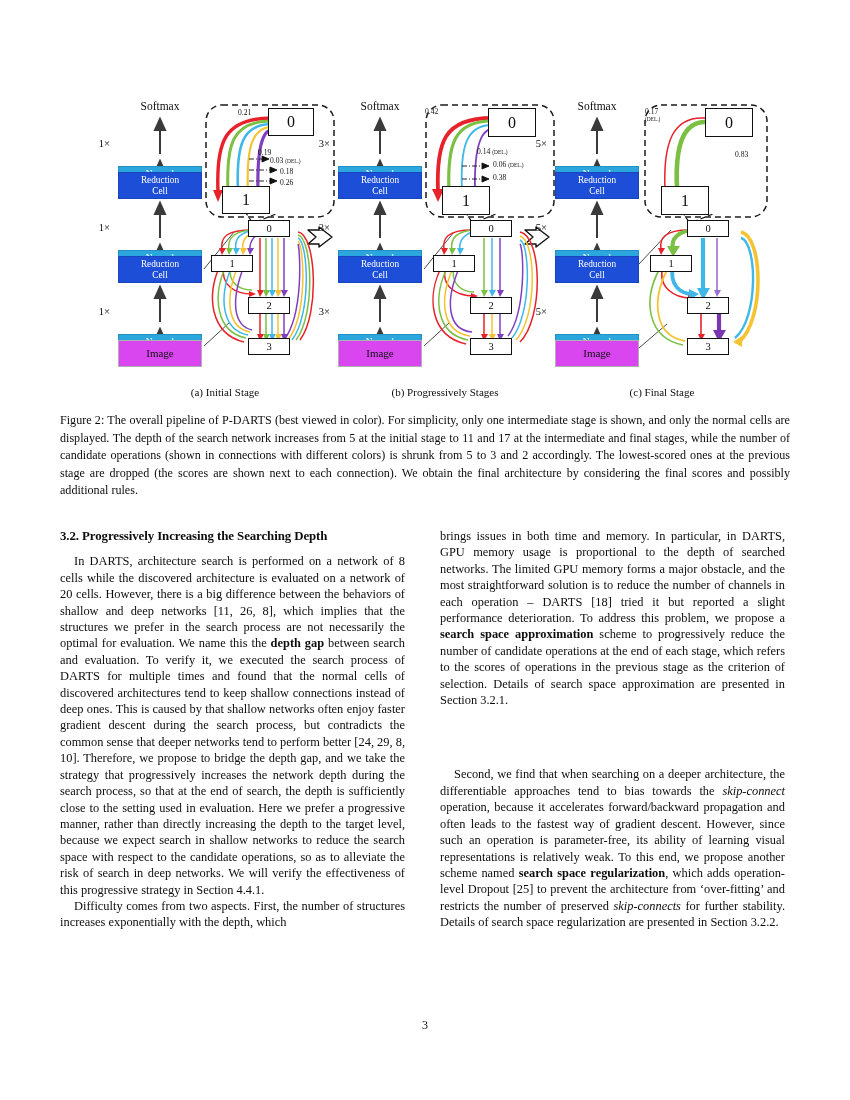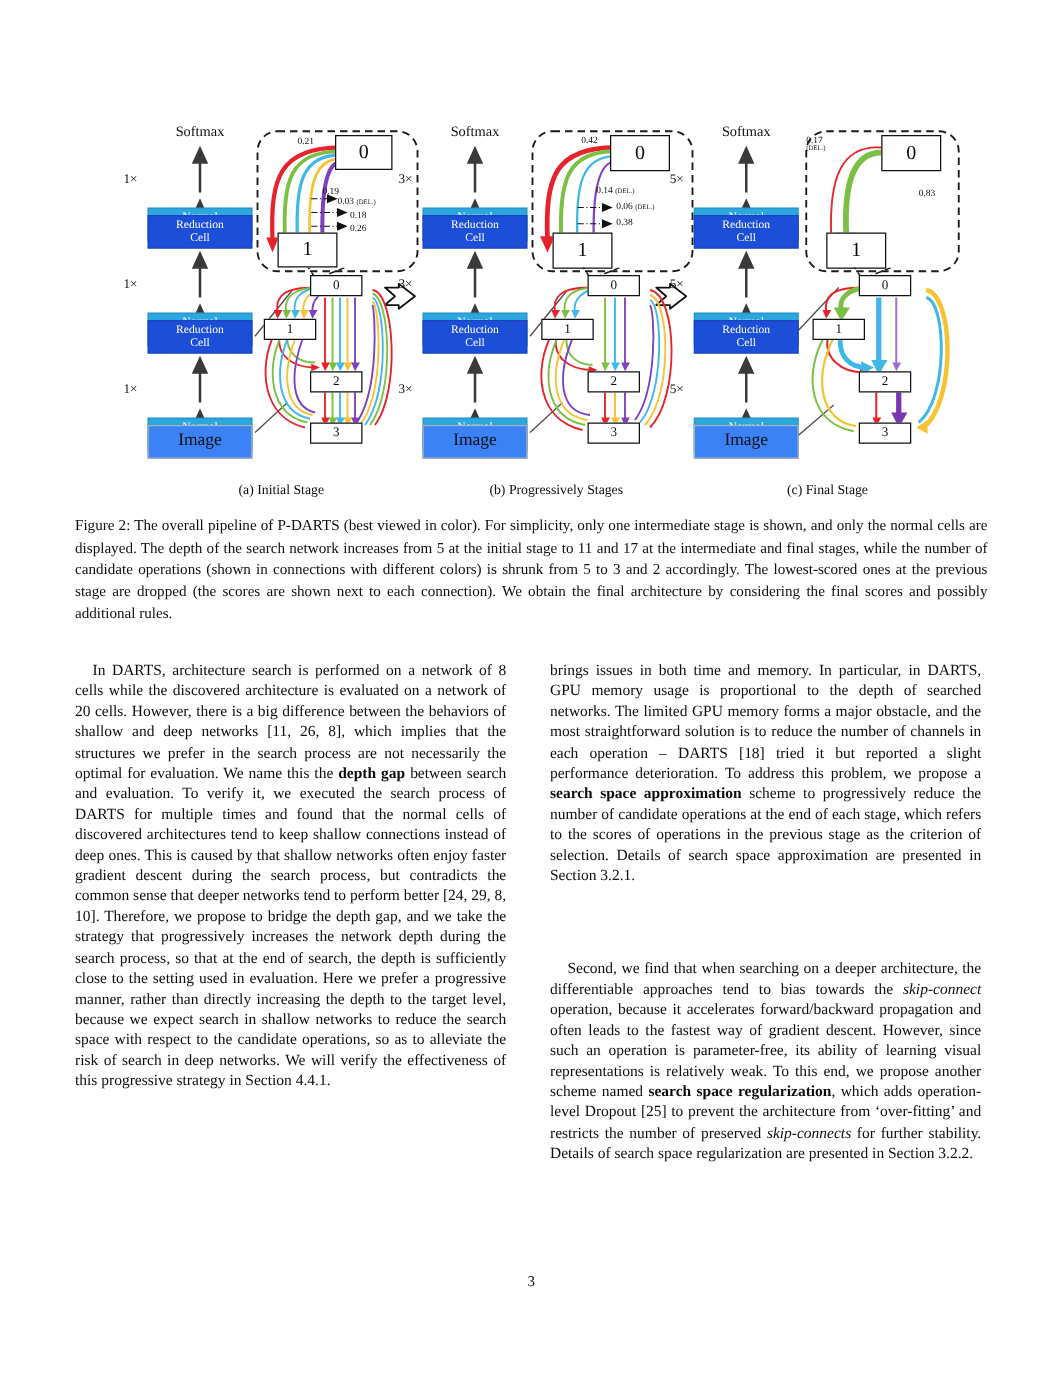--- a/index.html
+++ b/index.html
@@ -31,21 +31,21 @@
   .cellbox{
     position:absolute;left:8px;top:15px;width:84px;height:27px;
     display:flex;flex-direction:column;align-items:center;justify-content:center;
     color:#ffffff;font-size:9.3px;line-height:10.5px;
     font-family:"Liberation Serif",serif;
     border:1px solid rgba(0,0,0,.12);
     box-sizing:border-box;
   }
   .cellbox.normal{background:#2ba6df;margin-top:36px;}
   .cellbox.reduction{background:#1d4ed8;}
-  .cellbox.image{background:#3b82f6;color:#111;border:1px solid #aeb0b2;font-size:14px;}
+  .cellbox.image{background:#d946ef;color:#111;border:1px solid #aeb0b2;font-size:11px;}
   .nodebox{
     position:absolute;background:#fff;border:1.6px solid #111;
     display:flex;align-items:center;justify-content:center;
     font-family:"Liberation Serif",serif;
   }
   .scorelab{
     position:absolute;font-size:7.6px;font-family:"Liberation Serif",serif;
     color:#111;white-space:nowrap;
   }
   .scorelab .del{font-size:5.4px;}
@@ -355,21 +355,21 @@
           <path d="M40 77 L62 77" stroke-dasharray="5 2 1 2"></path>
             <polygon points="67,77 60,74 60,80"></polygon>
         </g>
       </svg>
       <div class="nodebox" style="left:158px;top:10px;width:46px;height:27px;font-size:16px;">
         <span>0</span>
         </div>
       <div class="nodebox" style="left:112px;top:88px;width:46px;height:27px;font-size:16px;">
         <span>1</span>
         </div>
-      <div class="scorelab" style="left:95px;top:9px;margin-left:40px;"><span>0.42</span></div>
+      <div class="scorelab" style="left:95px;top:9px;"><span>0.42</span></div>
       <div class="scorelab" style="left:147px;top:49px;"><span>0.14</span> <span class="del">(DEL.)</span></div>
       <div class="scorelab" style="left:163px;top:62px;"><span>0.06</span> <span class="del">(DEL.)</span></div>
       <div class="scorelab" style="left:163px;top:75px;"><span>0.38</span></div>
 
       <svg style="position:absolute;left:90px;top:116px;" width="142" height="145" viewBox="0 0 142 145">
         <g stroke="#4a4a4a" stroke-width="1">
             <line x1="4" y1="55" x2="34" y2="18"></line>
             <line x1="4" y1="132" x2="30" y2="108"></line>
           </g>
         <g stroke="#1b1b1b" stroke-width="1.2" stroke-dasharray="5 3" fill="none">
@@ -564,21 +564,23 @@
         <span>3</span>
         </div>
 
       <div class="stagecaption">(c) Final Stage</div>
     </div>
   </div>
 
   <div class="caption">Figure 2: The overall pipeline of P-DARTS (best viewed in color). For simplicity, only one intermediate stage is shown, and only the normal cells are displayed. The depth of the search network increases from 5 at the initial stage to 11 and 17 at the intermediate and final stages, while the number of candidate operations (shown in connections with different colors) is shrunk from 5 to 3 and 2 accordingly. The lowest-scored ones at the previous stage are dropped (the scores are shown next to each connection). We obtain the final architecture by considering the final scores and possibly additional rules.</div>
 
   <div class="col left">
+    <h2 class="sec">3.2. Progressively Increasing the Searching Depth</h2>
     <p class="para"><span>In DARTS, architecture search is performed on a network of 8 cells while the discovered architecture is evaluated on a network of 20 cells. However, there is a big difference between the behaviors of shallow and deep networks [11, 26, 8], which implies that the structures we prefer in the search process are not necessarily the optimal for evaluation. We name this the </span><b>depth gap</b><span> between search and evaluation. To verify it, we executed the search process of DARTS for multiple times and found that the normal cells of discovered architectures tend to keep shallow connections instead of deep ones. This is caused by that shallow networks often enjoy faster gradient descent during the search process, but contradicts the common sense that deeper networks tend to perform better [24, 29, 8, 10]. Therefore, we propose to bridge the depth gap, and we take the strategy that progressively increases the network depth during the search process, so that at the end of search, the depth is sufficiently close to the setting used in evaluation. Here we prefer a progressive manner, rather than directly increasing the depth to the target level, because we expect search in shallow networks to reduce the search space with respect to the candidate operations, so as to alleviate the risk of search in deep networks. We will verify the effectiveness of this progressive strategy in Section 4.4.1.</span></p>
+    <p class="para">Difficulty comes from two aspects. First, the number of structures increases exponentially with the depth, which</p>
   </div>
 
   <div class="col right">
     <p class="para" style="text-indent:0;"><span>brings issues in both time and memory. In particular, in DARTS, GPU memory usage is proportional to the depth of searched networks. The limited GPU memory forms a major obstacle, and the most straightforward solution is to reduce the number of channels in each operation – DARTS [18] tried it but reported a slight performance deterioration. To address this problem, we propose a </span><b>search space approximation</b><span> scheme to progressively reduce the number of candidate operations at the end of each stage, which refers to the scores of operations in the previous stage as the criterion of selection. Details of search space approximation are presented in Section 3.2.1.</span></p>
     <div class="gap"></div>
     <p class="para"><span>Second, we find that when searching on a deeper architecture, the differentiable approaches tend to bias towards the </span><i>skip-connect</i><span> operation, because it accelerates forward/backward propagation and often leads to the fastest way of gradient descent. However, since such an operation is parameter-free, its ability of learning visual representations is relatively weak. To this end, we propose another scheme named </span><b>search space regularization</b><span>, which adds operation-level Dropout [25] to prevent the architecture from ‘over-fitting’ and restricts the number of preserved </span><i>skip-connects</i><span> for further stability. Details of search space regularization are presented in Section 3.2.2.</span></p>
   </div>
 
   <div class="pagenum">3</div>
 </div>

